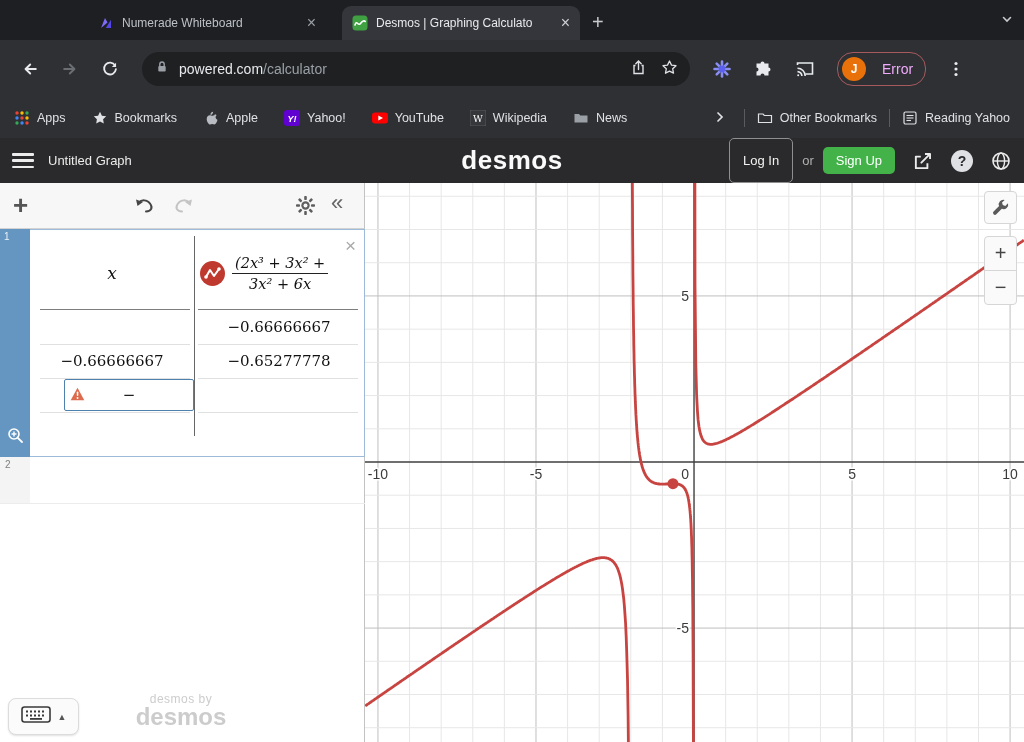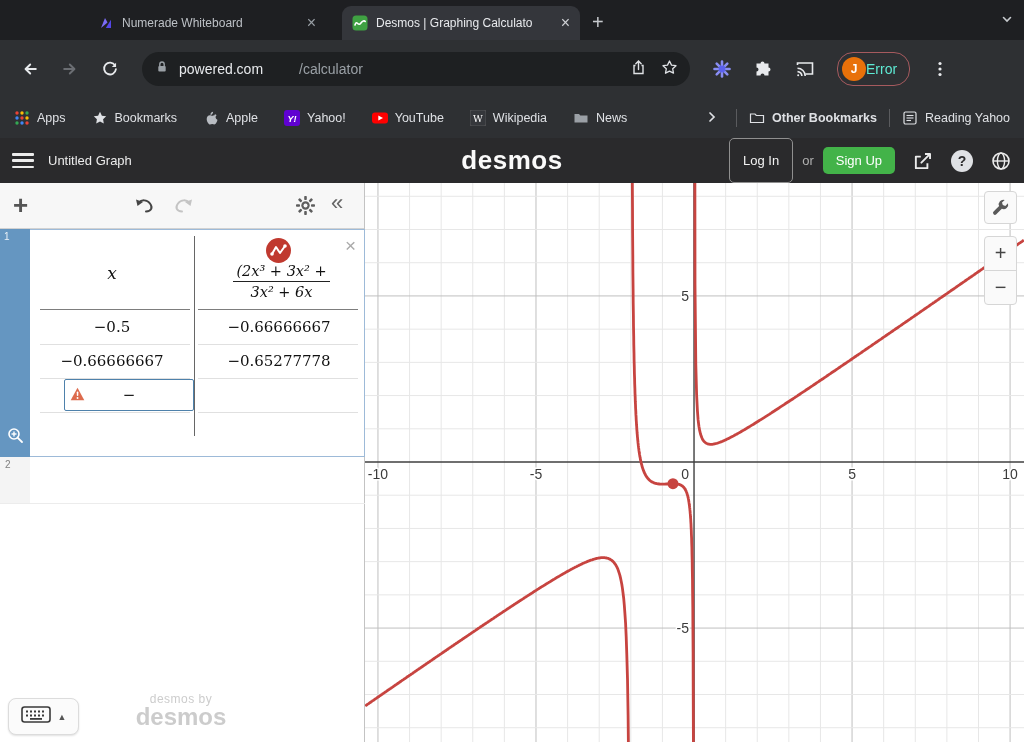--- a/index.html
+++ b/index.html
@@ -19,28 +19,28 @@
   .newtab-btn{color:#c7cace;font-size:20px;line-height:20px;margin:0 0 8px 12px;}
   .tabsearch{position:absolute;right:10px;top:12px;}
 
   
   .toolbar{height:58px;background:#2e3033;display:flex;align-items:center;padding:0 10px;box-sizing:border-box;}
   .nav-btn{width:30px;height:30px;display:flex;align-items:center;justify-content:center;margin:0 5px;}
   .urlbar{height:34px;width:548px;margin-left:12px;background:#1e2022;border-radius:17px;
     display:flex;align-items:center;padding:0 12px;box-sizing:border-box;}
   .url-text{font-size:14px;margin-left:9px;flex:1;white-space:nowrap;overflow:hidden;}
   .url-domain{color:#e8eaed;}
-  .url-path{color:#9aa0a6;padding-left:36px;}
+  .url-path{color:#9aa0a6;}
   .urlbar .tail-icon{margin-left:14px;}
   .tb-icon{margin-left:22px;display:flex;align-items:center;justify-content:center;}
   .profile-pill{display:flex;align-items:center;height:32px;border:1px solid #a65a5e;border-radius:16px;
     margin-left:22px;padding:0 12px 0 4px;}
   .avatar{width:24px;height:24px;border-radius:50%;background:#e8710a;color:#fff;font-size:12px;font-weight:bold;
     display:flex;align-items:center;justify-content:center;}
-  .error-text{color:#5eead4;font-size:14px;margin-left:0;}
+  .error-text{color:#f0abfc;font-size:14px;margin-left:16px;}
 
   
   .bookmarksbar{height:40px;background:#2e3033;display:flex;align-items:center;padding:0 14px;box-sizing:border-box;font-size:12.5px;color:#dfe1e5;}
   .bm-item{display:flex;align-items:center;margin-right:26px;white-space:nowrap;}
   .bm-item .bm-icon{width:16px;height:16px;margin-right:7px;display:inline-flex;}
   .bm-right{margin-left:auto;display:flex;align-items:center;}
   .bm-divider{width:1px;height:18px;background:#5a5b5e;margin:0 12px;}
 
   
   .dheader{position:relative;height:45px;background:#2a2a2c;display:flex;align-items:center;padding:0 12px;box-sizing:border-box;}
@@ -70,21 +70,21 @@
   .expr1-gutter{position:absolute;left:0;top:0;width:30px;height:228px;background:#6596c1;}
   .expr-num{position:absolute;left:4px;top:2px;font-size:10px;color:#eaf1f7;}
   .zoomfit{position:absolute;left:6px;bottom:8px;}
   .expr1-content{position:absolute;left:30px;top:0;width:335px;height:228px;background:#fff;
     border:1px solid #9dbad8;border-left:none;box-sizing:border-box;}
 
   .tbl-close{position:absolute;right:8px;top:6px;color:#aaa;font-size:19px;line-height:19px;}
   .tbl-divider{position:absolute;left:164px;top:6px;height:200px;border-left:1px solid #666;}
   .tbl-hx{position:absolute;left:0;top:10px;width:164px;height:66px;display:flex;align-items:center;justify-content:center;
     font-family:"DejaVu Serif",serif;font-style:italic;font-size:17px;color:#111;}
-  .tbl-fn{position:absolute;left:170px;top:8px;width:163px;height:70px;display:flex;align-items:center;overflow:hidden;flex-direction:column;}
+  .tbl-fn{position:absolute;left:170px;top:8px;width:163px;height:70px;display:flex;align-items:center;overflow:hidden;}
   .pt-style{width:25px;height:25px;border-radius:50%;background:#c0392f;flex:0 0 auto;margin-right:7px;
     display:flex;align-items:center;justify-content:center;}
   .fraction{font-family:"DejaVu Serif",serif;font-style:italic;font-size:14.5px;color:#111;text-align:center;}
   .frac-num{white-space:nowrap;border-bottom:1.4px solid #222;padding:0 3px 2px;}
   .frac-den{white-space:nowrap;padding-top:2px;}
   .tbl-hline{position:absolute;top:79px;border-top:1px solid #7d7d7d;}
   .tbl-hline.l{left:10px;width:150px;}
   .tbl-hline.r{left:168px;width:160px;}
   .tbl-cell{position:absolute;height:34px;display:flex;align-items:center;justify-content:center;
     font-family:"DejaVu Serif",serif;font-size:15px;color:#111;}
@@ -299,21 +299,21 @@
       </span>
       <span>News</span>
     </span>
     <span class="bm-right">
       <span style="margin-right:4px;">
         <svg width="16" height="16" viewBox="0 0 16 16">
             <path d="M6 4 L10 8 L6 12" stroke="#dfe1e5" stroke-width="1.7" fill="none" stroke-linecap="round"></path>
           </svg>
       </span>
       <span class="bm-divider"></span>
-      <span class="bm-item" style="margin-right:0;font-weight:bold;">
+      <span class="bm-item" style="margin-right:0;">
         <span class="bm-icon">
           <svg width="16" height="16" viewBox="0 0 16 16">
               <path d="M1.5 4 h4.5 l1.3 1.5 h7.2 v7 h-13 z" fill="none" stroke="#dfe1e5" stroke-width="1.2"></path>
             </svg>
         </span>
         <span>Other Bookmarks</span>
       </span>
       <span class="bm-divider"></span>
       <span class="bm-item" style="margin-right:0;">
         <span class="bm-icon">
@@ -426,21 +426,20 @@
                 </svg>
             </span>
             <span class="fraction">
               <span class="frac-num" style="display:block;">(2x³ + 3x² +</span>
               <span class="frac-den" style="display:block;">3x² + 6x</span>
             </span>
           </div>
           <div class="tbl-hline l"></div>
           <div class="tbl-hline r"></div>
 
-          <div class="tbl-cell cL" style="top:80px;">−0.5</div>
           <div class="tbl-cell cR" style="top:80px;">−0.66666667</div>
           <div class="rowsep l" style="top:114px;"></div>
           <div class="rowsep r" style="top:114px;"></div>
           <div class="tbl-cell cL" style="top:114px;">−0.66666667</div>
           <div class="tbl-cell cR" style="top:114px;">−0.65277778</div>
           <div class="rowsep l" style="top:148px;"></div>
           <div class="rowsep r" style="top:148px;"></div>
           <div class="sel-cell">
             <span class="warn">
               <svg width="15" height="14" viewBox="0 0 15 14">

